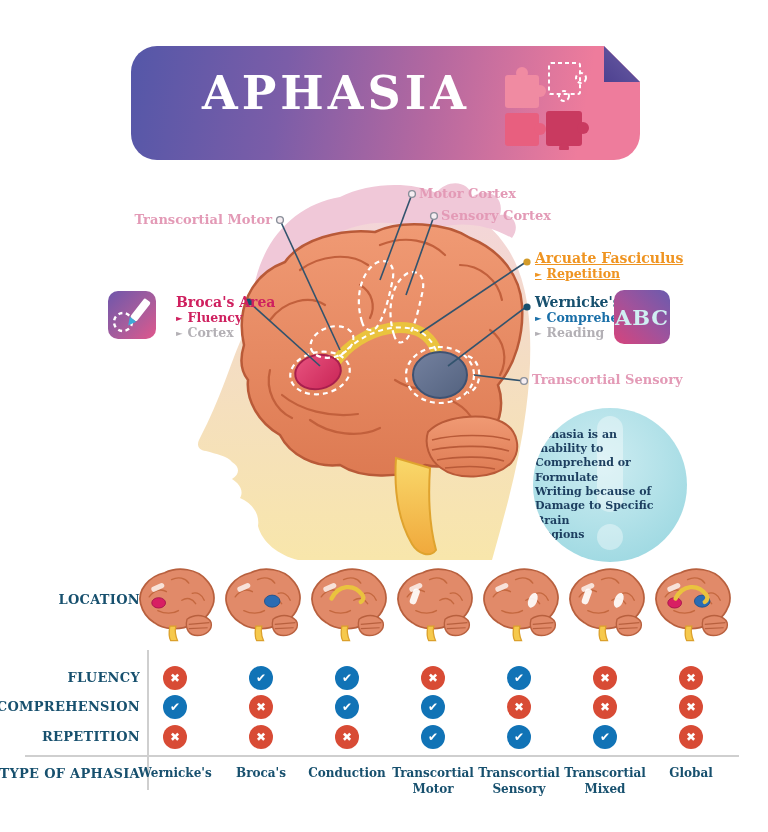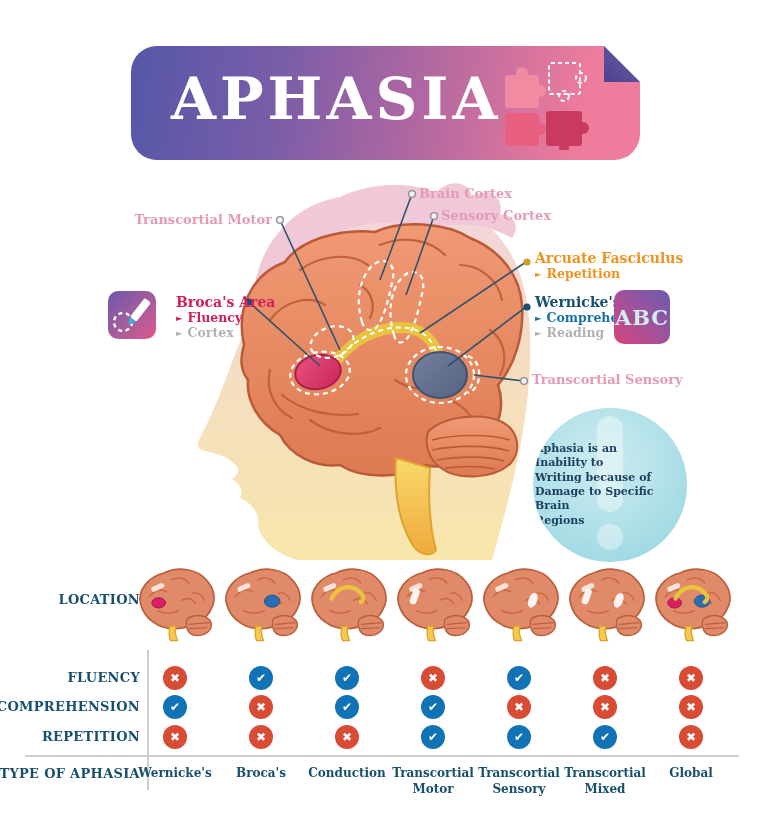--- a/index.html
+++ b/index.html
@@ -9,30 +9,30 @@
   
   .banner{position:absolute;left:131px;top:46px;width:509px;height:114px;
     background:linear-gradient(100deg,#5457a8 0%,#7b5da8 30%,#b468a0 58%,#ee7c9c 88%);
     border-radius:26px 0 26px 26px;}
   .fold-cover{position:absolute;top:0;right:0;width:36px;height:36px;background:#fff;
     clip-path:polygon(0 0,100% 0,100% 100%);}
   .fold-flap{position:absolute;top:0;right:0;width:36px;height:36px;
     background:linear-gradient(to bottom left,#6c5ea5,#4d4190);
     clip-path:polygon(0 0,100% 100%,0 100%);}
   .banner-title{position:absolute;left:40px;top:24px;width:330px;text-align:center;
-    color:#fff;font-size:58px;font-weight:bold;letter-spacing:4px;line-height:1.0;}
+    color:#fff;font-size:46px;font-weight:bold;letter-spacing:4px;line-height:1.0;}
   .puzzle{position:absolute;right:50px;top:10px;}
 
   
   .lab{position:absolute;font-weight:bold;white-space:nowrap;}
   .lab.pink{color:#e39ab6;font-size:13px;}
   .head-lab{font-size:14px;font-weight:bold;}
   .bullet{font-size:12.5px;font-weight:bold;margin-top:1px;}
   .bullet::before{content:"\25BA";font-size:8.5px;margin-right:5px;position:relative;top:-1px;}
-  .crimson{color:#cf205f;} .orange{color:#ef9421;} .navy{color:#17506e;}
+  .crimson{color:#cf205f;} .orange{color:#ef9421;text-decoration:underline;} .navy{color:#17506e;}
   .blue{color:#1a6fa8;} .gray{color:#b3b0b5;}
   .lab-group{position:absolute;line-height:1.15;}
 
   .icon-box{position:absolute;border-radius:10px;display:flex;align-items:center;justify-content:center;}
   .pencil-box{left:108px;top:291px;width:48px;height:48px;
     background:linear-gradient(135deg,#6f56ab,#a75d9c 55%,#e0568c);}
   .abc-box{left:614px;top:290px;width:56px;height:54px;
     background:linear-gradient(to bottom left,#6a5bae,#a1529b 50%,#d6447c);
     color:#cfeef2;font-size:21px;font-weight:bold;letter-spacing:1px;}
 
@@ -201,21 +201,21 @@
       <circle cx="412" cy="24" r="3.4" fill="#f6eef2" stroke="#8a8f9a" stroke-width="1.4"></circle>
       <circle cx="434" cy="46" r="3.4" fill="#f6eef2" stroke="#8a8f9a" stroke-width="1.4"></circle>
       <circle cx="524" cy="211" r="3.4" fill="#f6eef2" stroke="#8a8f9a" stroke-width="1.4"></circle>
       <circle cx="249" cy="132" r="3.6" fill="#17506e"></circle>
       <circle cx="527" cy="92" r="3.6" fill="#d29b2a"></circle>
       <circle cx="527" cy="137" r="3.6" fill="#17506e"></circle>
     </g>
   </svg>
 
   <div class="lab pink" style="right:496px;top:212px;">Transcortial Motor</div>
-  <div class="lab pink" style="left:419px;top:186px;">Brain Cortex</div>
+  <div class="lab pink" style="left:419px;top:186px;">Motor Cortex</div>
   <div class="lab pink" style="left:441px;top:208px;">Sensory Cortex</div>
 
   <div class="lab-group" style="left:535px;top:250px;">
     <div class="head-lab orange">Arcuate Fasciculus</div>
     <div class="bullet orange">Repetition</div>
   </div>
 
   <div class="lab-group" style="left:535px;top:294px;">
     <div class="head-lab navy">Wernicke's Area</div>
     <div class="bullet blue">Comprehension</div>
@@ -240,20 +240,21 @@
     </svg>
   </div>
   <div class="icon-box abc-box">ABC</div>
 
   <div class="info-circle">
     <div class="excl-bar"></div>
     <div class="excl-dot"></div>
     <div class="txt">
       <span>Aphasia is an</span>
       <span>Inability to</span>
+      <span>Comprehend or Formulate</span>
       <span>Writing because of</span>
       <span>Damage to Specific Brain</span>
       <span>Regions</span>
     </div>
   </div>
 
   <svg width="0" height="0" style="position:absolute">
     <defs>
       <g id="mb-base">
         <path d="M 10,48 C 6,32 20,16 38,12 C 54,4 76,8 86,20 C 96,30 98,44 92,54

